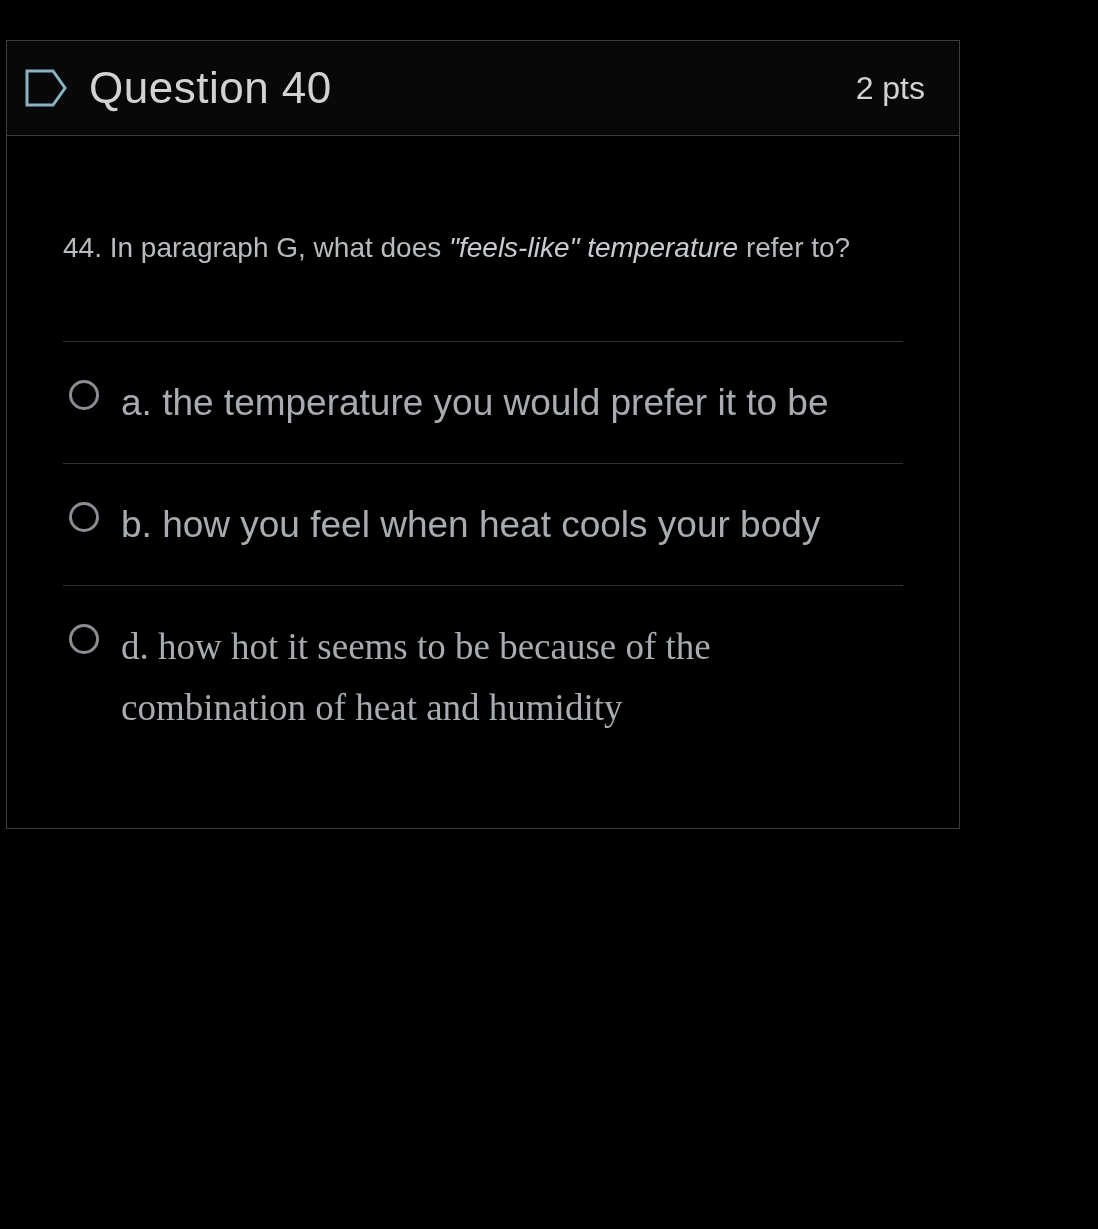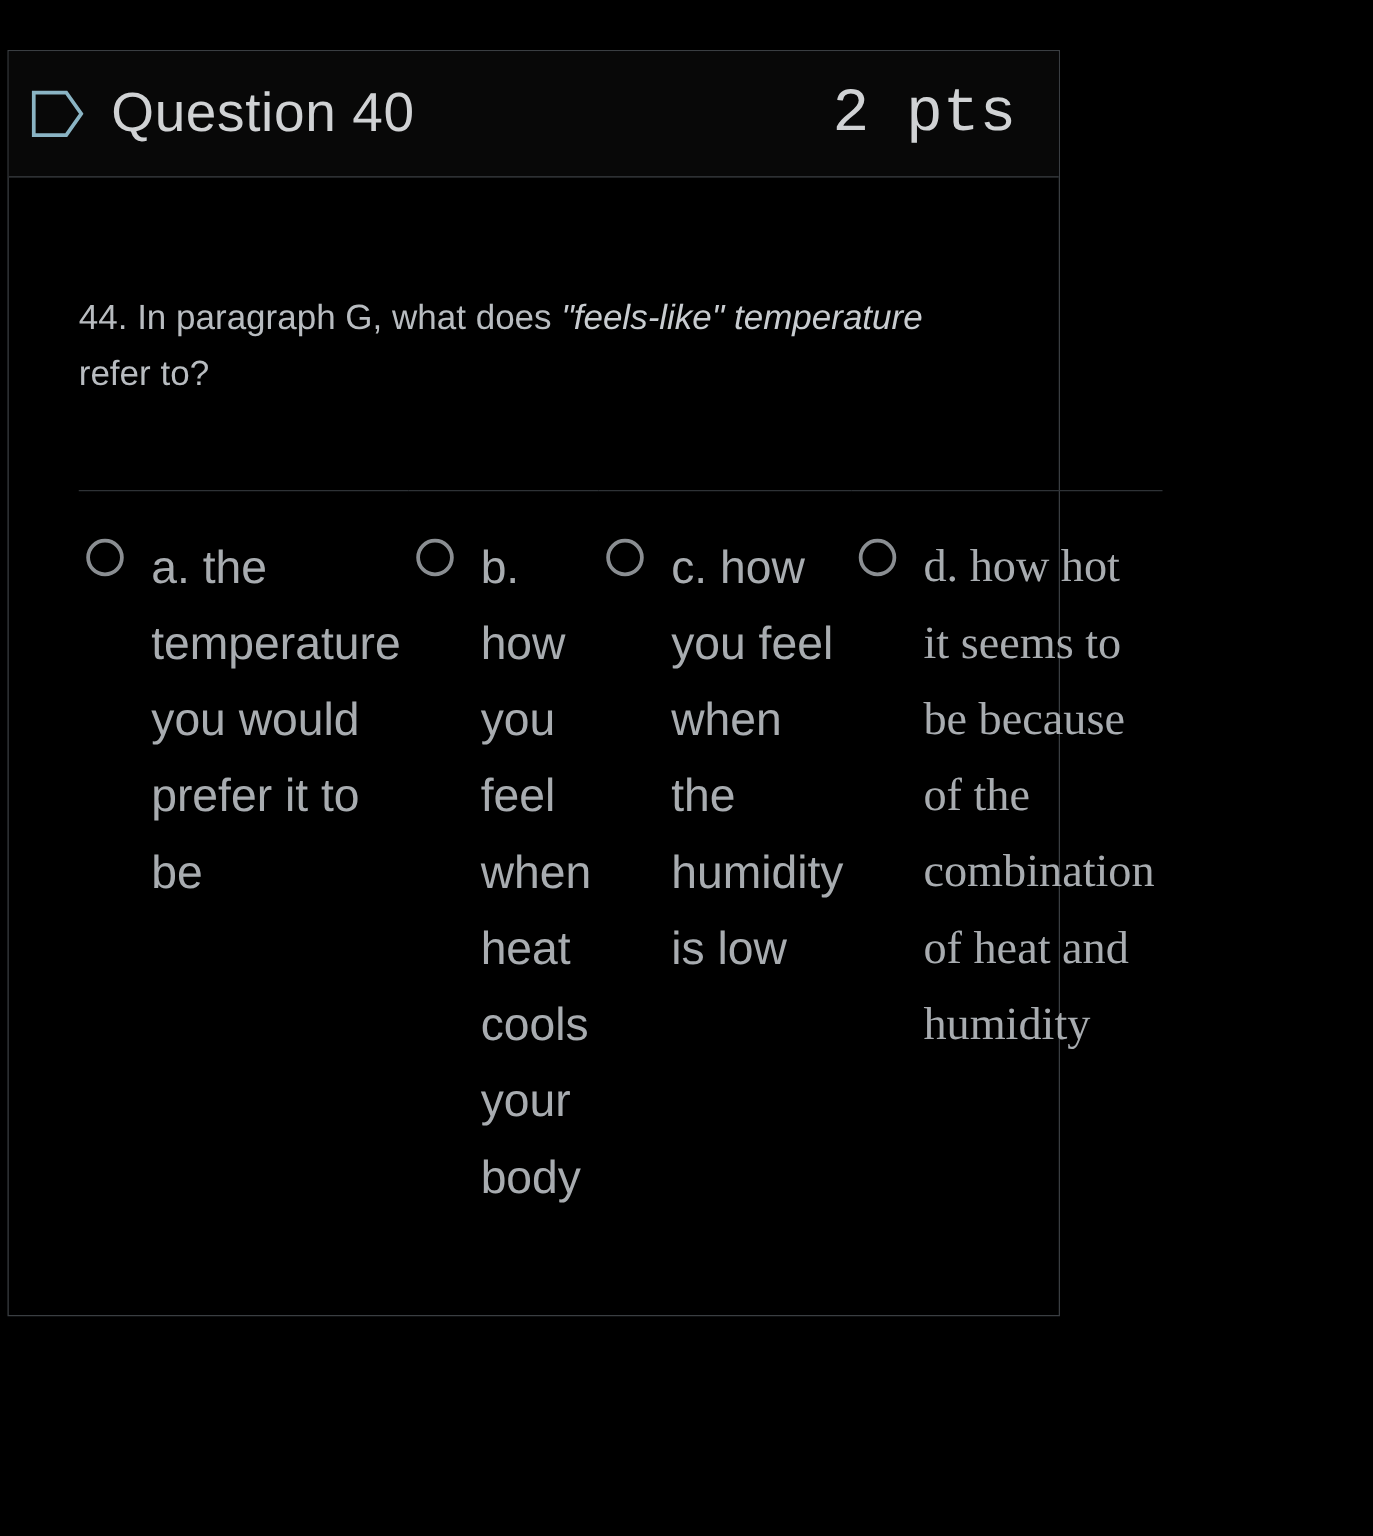--- a/index.html
+++ b/index.html
@@ -8,21 +8,21 @@
     box-sizing: border-box;
   }
   body {
     background: #000;
     font-family: "Segoe UI", "Helvetica Neue", Arial, sans-serif;
     width: 1098px;
     height: 1229px;
     padding: 40px 20px 20px 6px;
   }
   .card {
-    width: 842px;
+    width: 954px;
     border: 1px solid #3a3e42;
     background: #000;
   }
   .card-header {
     display: flex;
     align-items: center;
     justify-content: space-between;
     padding: 22px 34px 22px 18px;
     border-bottom: 1px solid #3a3e42;
     background: #080808;
@@ -37,42 +37,42 @@
     height: 38px;
     flex-shrink: 0;
   }
   .question-title {
     font-size: 44px;
     font-weight: 400;
     color: #d0d2d4;
     letter-spacing: 0.5px;
   }
   .points {
-    font-size: 49px;
+    font-size: 32px;
     font-weight: 400;
     color: #d0d2d4;
-    font-family: Liberation Mono, monospace;
   }
   .card-body {
     padding: 90px 56px 50px 56px;
   }
   .question-text {
     font-size: 28px;
     line-height: 1.6;
     color: #b8bcc0;
     font-weight: 300;
     margin-bottom: 70px;
   }
   .question-text .italic-bold {
     font-style: italic;
     font-weight: 500;
     color: #c8ccd0;
   }
   .answers {
     display: flex;
+    flex-direction: column;
   }
   .answer {
     display: flex;
     align-items: flex-start;
     gap: 22px;
     padding: 30px 6px;
     border-top: 1px solid #2e3236;
     cursor: pointer;
   }
   .answer:last-child {
@@ -126,27 +126,20 @@
       </label>
 
       <label class="answer">
         <span class="radio"></span>
         <span class="answer-text">
           <span>b.</span>
           <span>how you feel when heat cools your body</span>
         </span>
       </label>
 
-      <label class="answer">
-        <span class="radio"></span>
-        <span class="answer-text">
-          <span>c.</span>
-          <span>how you feel when the humidity is low</span>
-        </span>
-      </label>
 
       <label class="answer">
         <span class="radio"></span>
         <span class="answer-text">
           <span>d.</span>
           <span>how hot it seems to be because of the combination of heat and humidity</span>
         </span>
       </label>
 
     </div>

